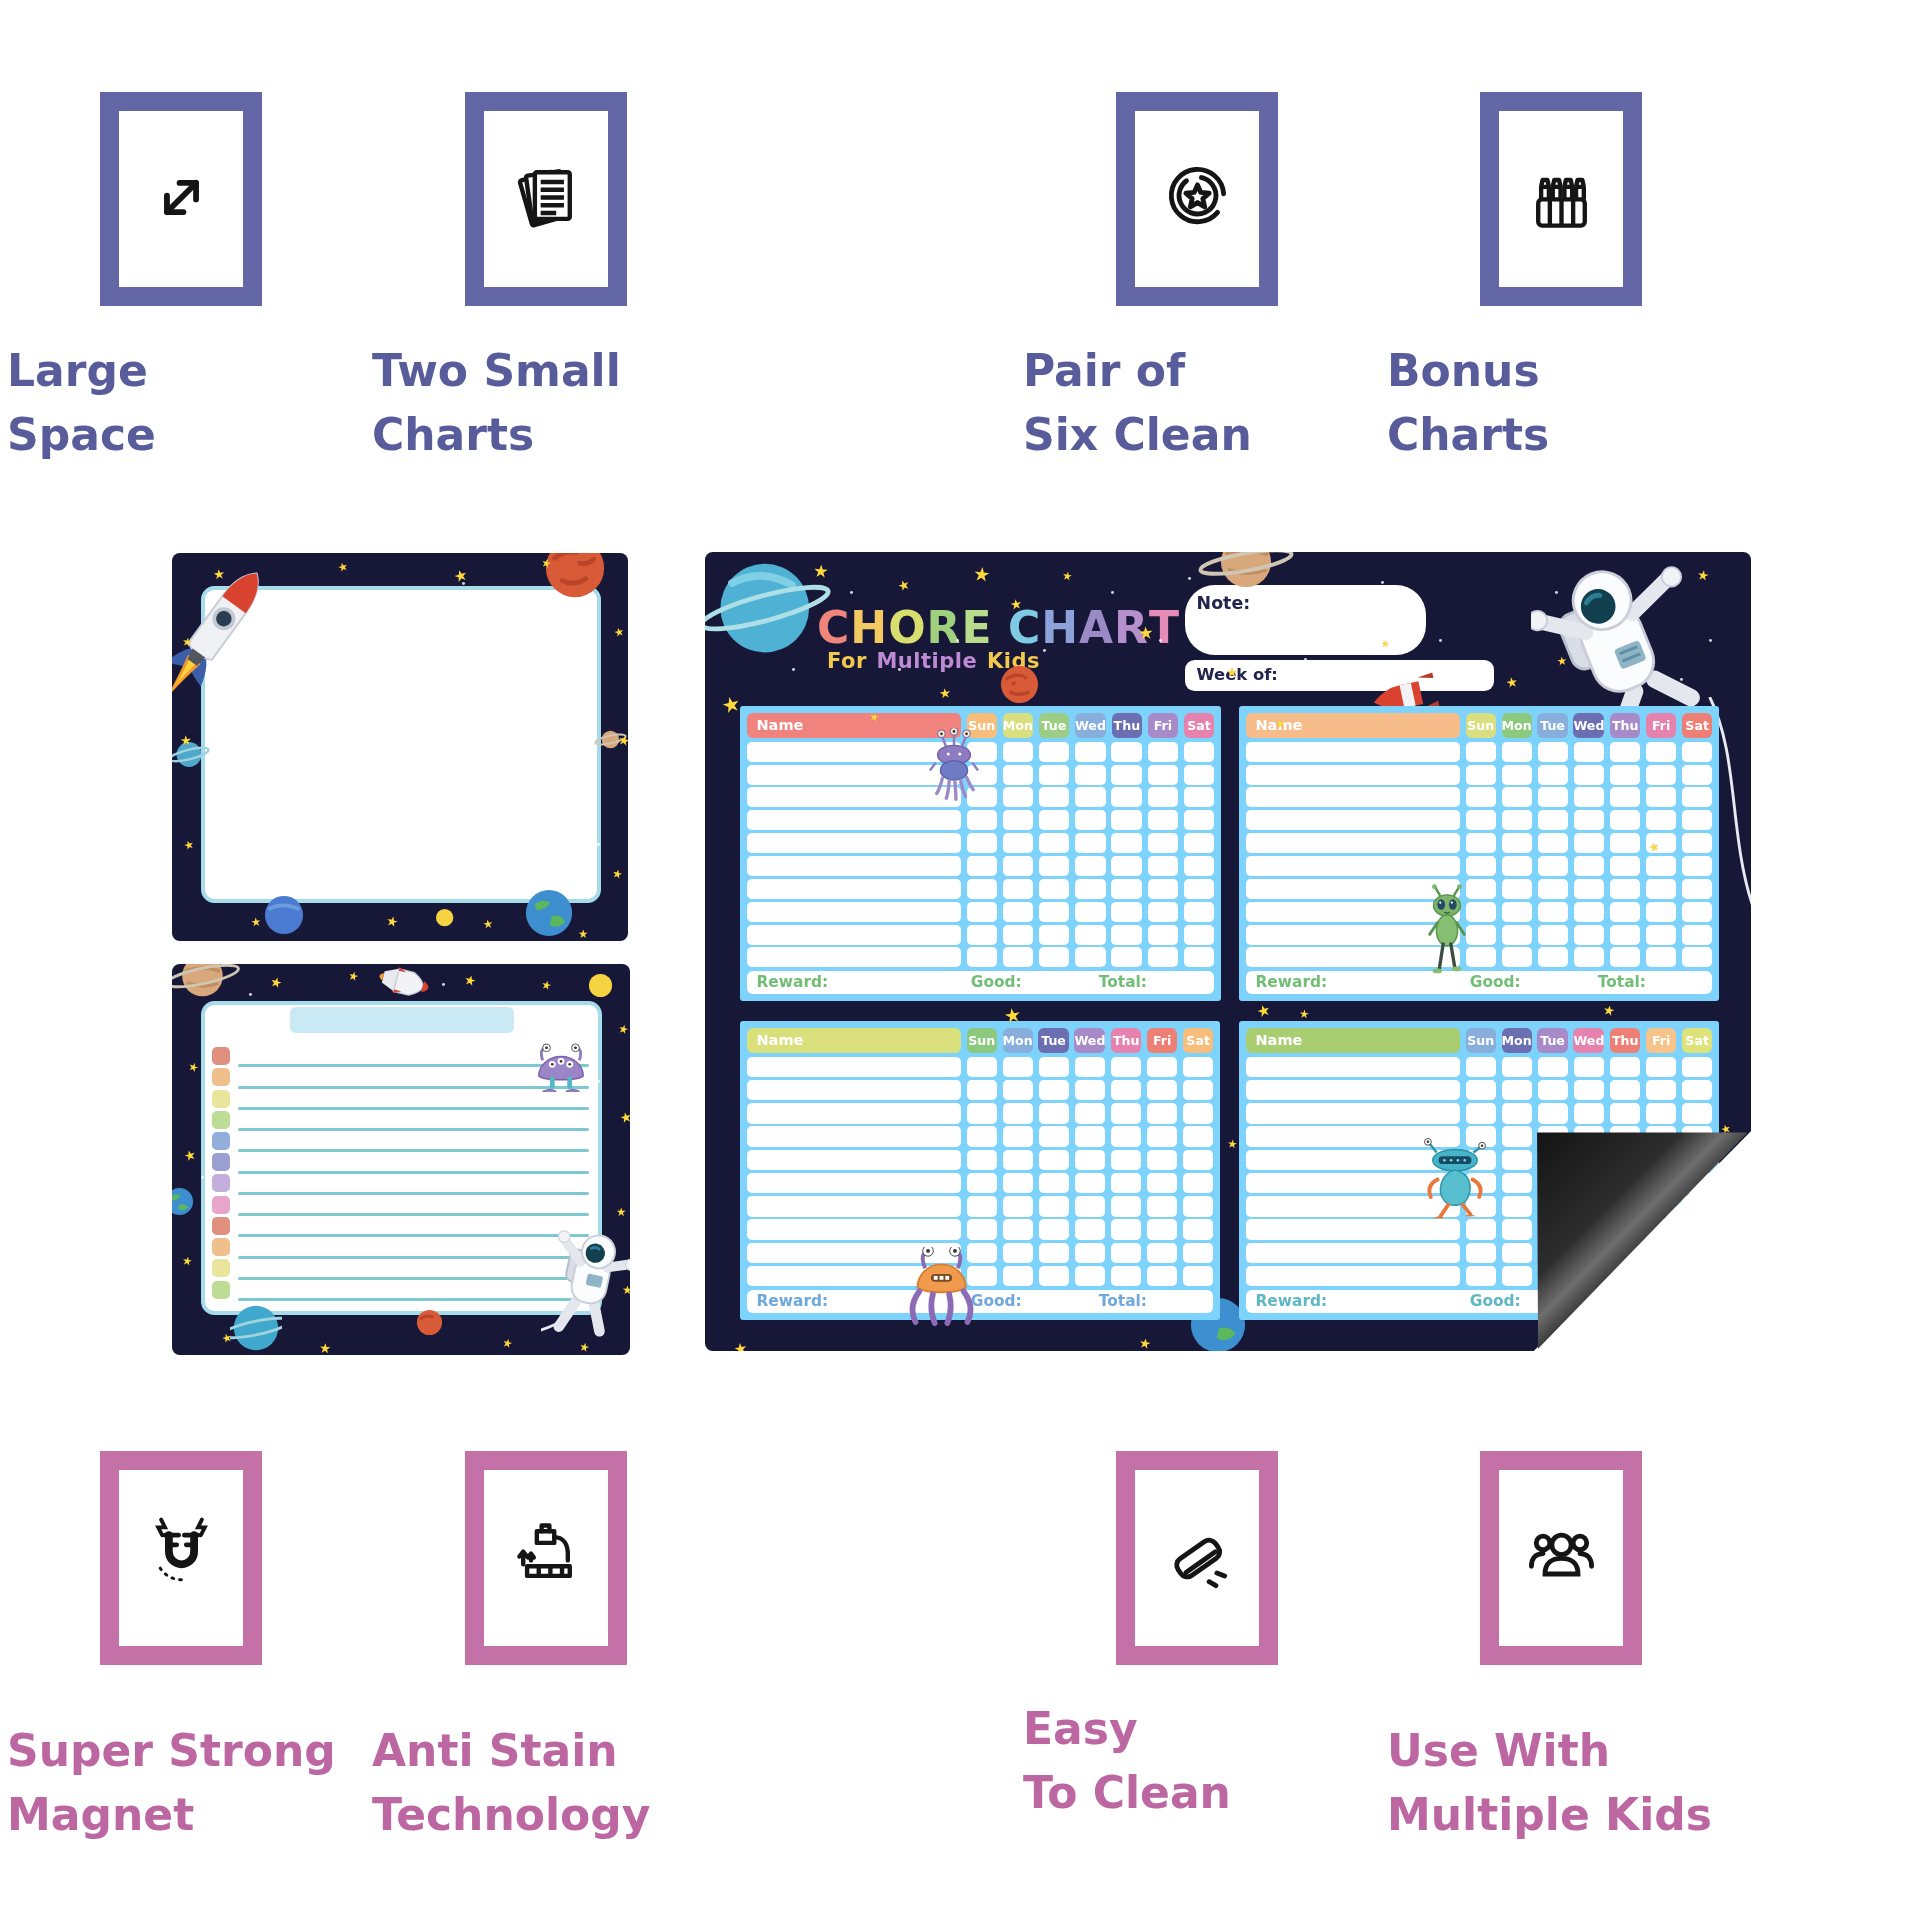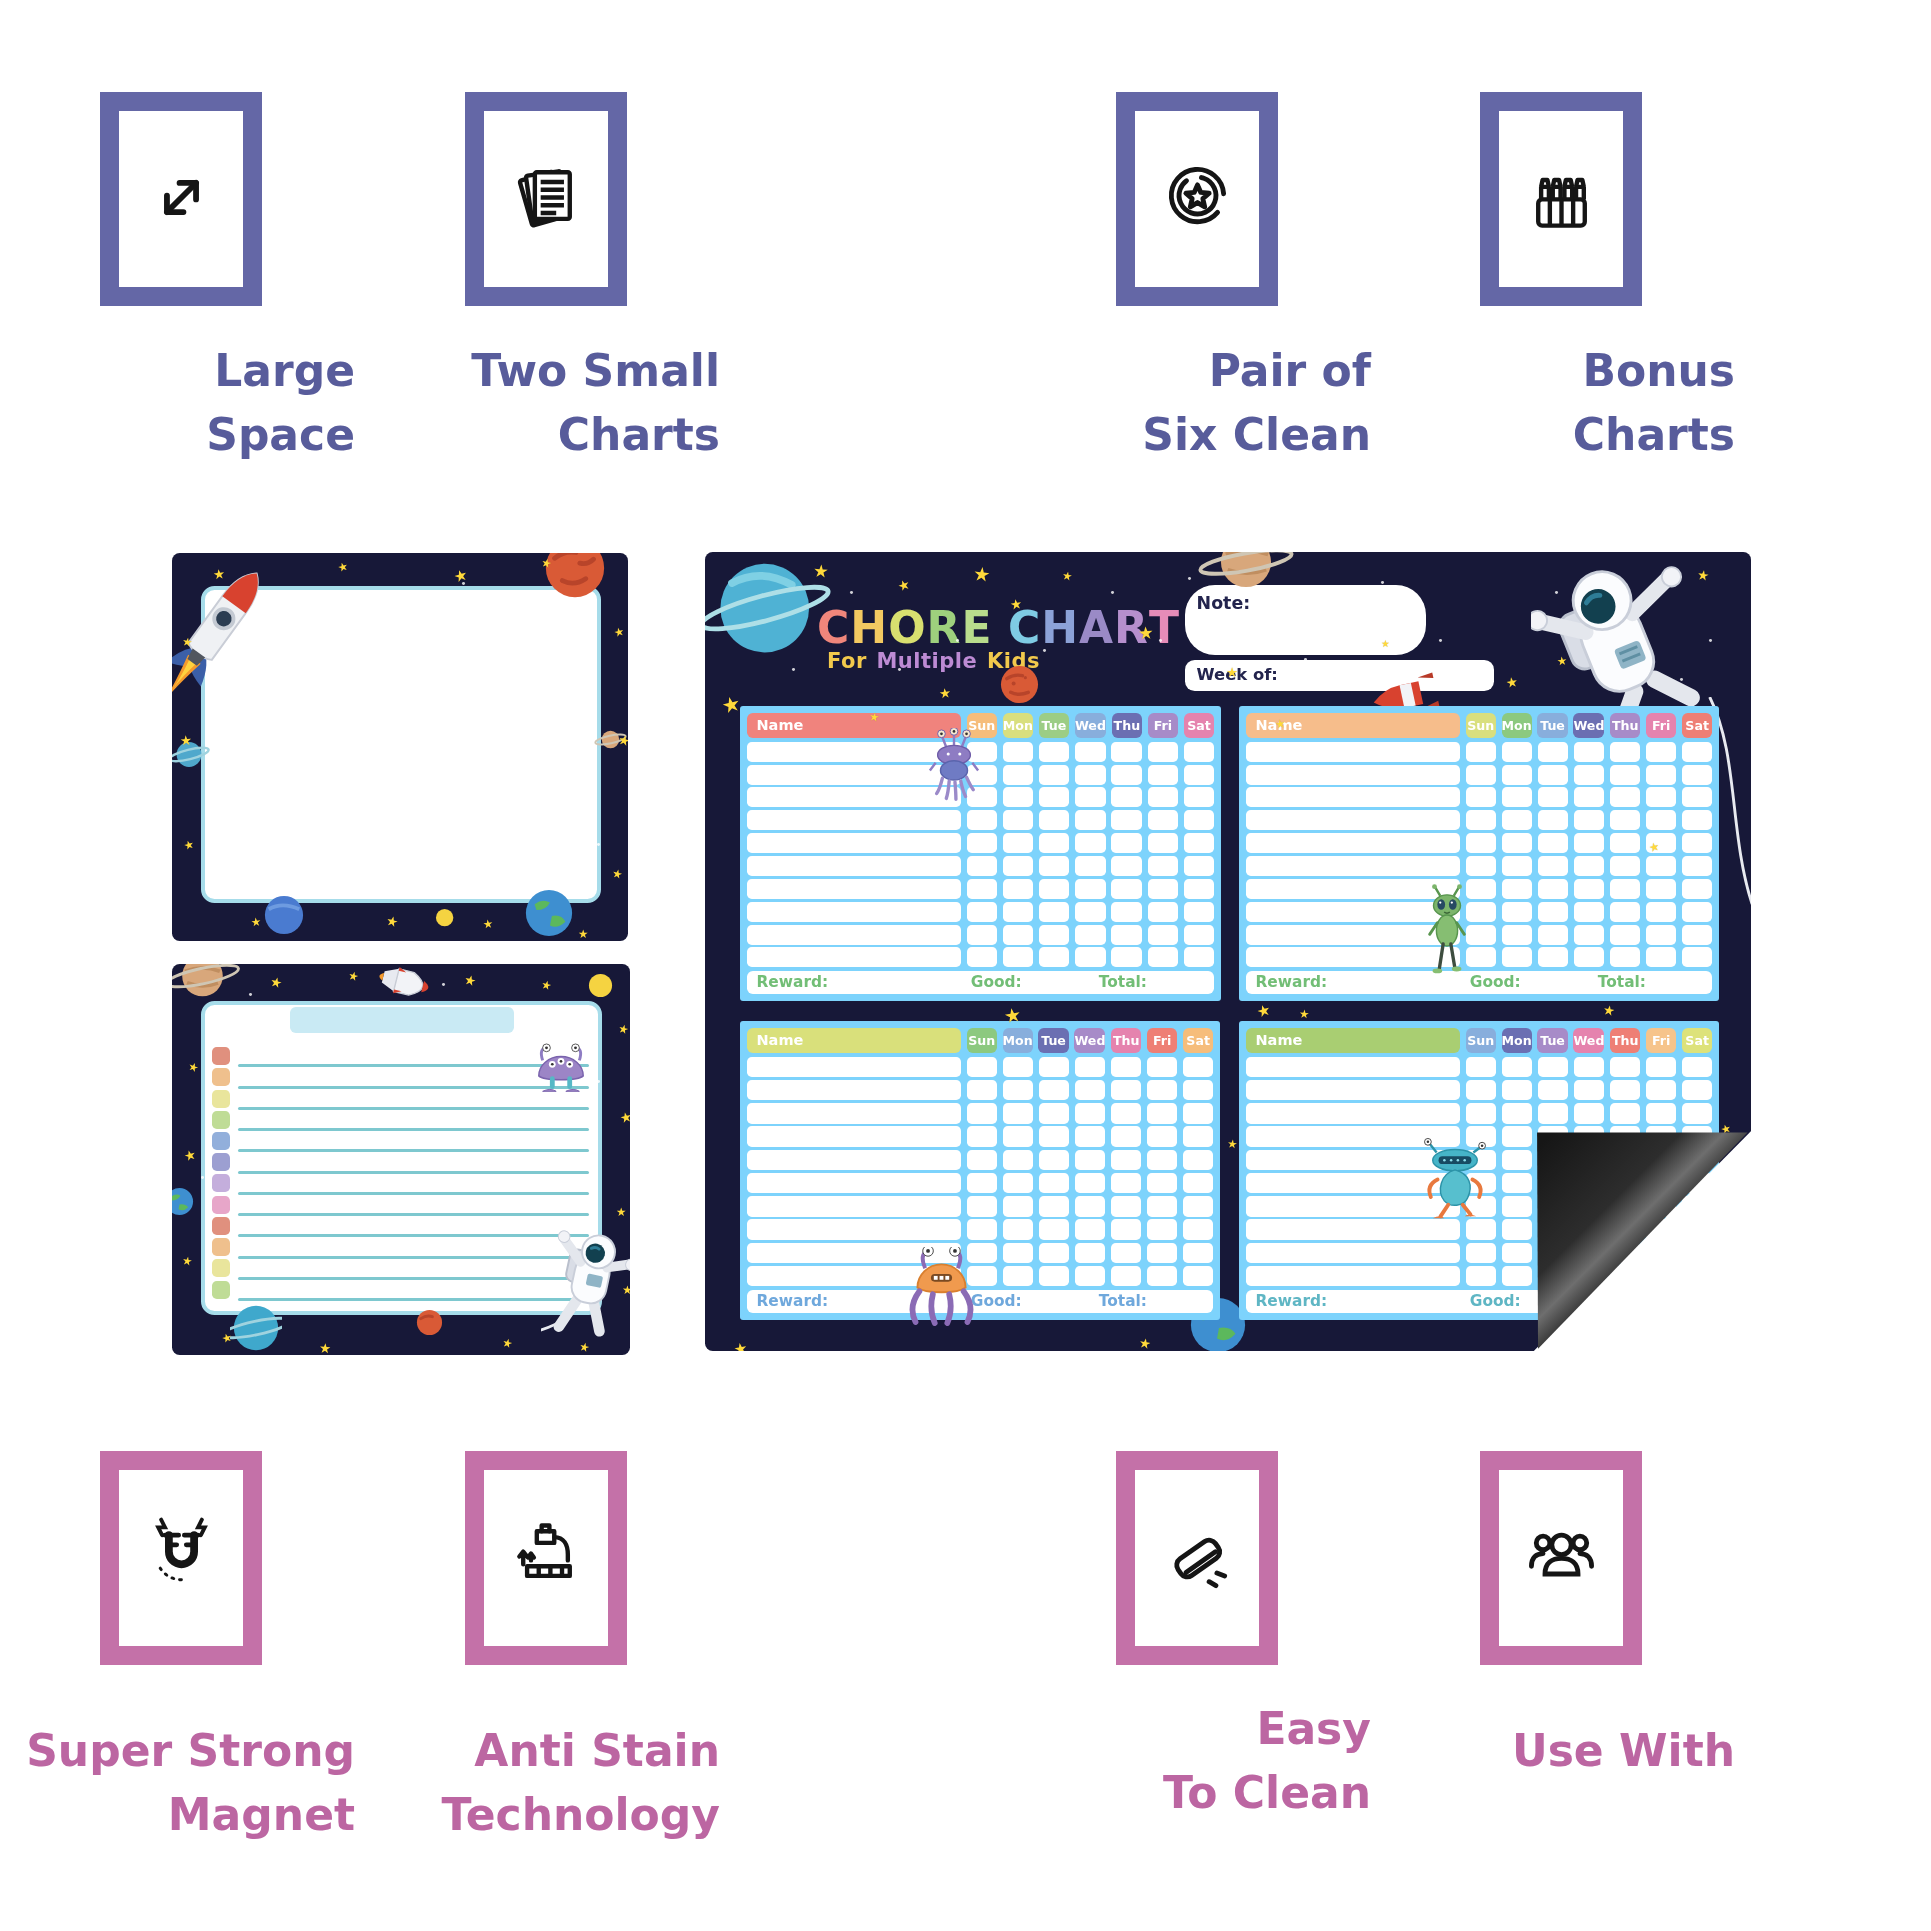--- a/index.html
+++ b/index.html
@@ -1,19 +1,19 @@
 <!DOCTYPE html>
 <html><head>
 <meta charset="utf-8">
 <style>
   html,body{margin:0;padding:0;background:#fff;}
   .page{position:relative;width:1931px;height:1931px;background:#fff;overflow:hidden;
         font-family:"DejaVu Sans",sans-serif;}
   
-  .feat{position:absolute;width:348px;transform:translateX(-50%);text-align:right;}
+  .feat{position:absolute;width:348px;transform:translateX(-50%);text-align:left;}
   .feat-box{margin:0 auto;width:162px;height:214px;border:19.3px solid #6467A6;background:#fff;
             box-sizing:border-box;display:flex;align-items:center;justify-content:center;}
   .feat-box svg{width:97px;height:97px;}
   .feat-label{font-size:44px;font-weight:bold;line-height:64px;color:#585C9B;}
   .feat.pink .feat-box{border-color:#C471A8;}
   .feat.pink .feat-label{color:#BC66A2;}
   
   .board{position:absolute;background:#171838;border-radius:7.7px;overflow:hidden;}
   .board-inner{position:absolute;background:#fff;border:4.8px solid #A6DCEA;border-radius:13.5px;box-sizing:border-box;}
   .star{position:absolute;color:#FFD93B;line-height:1;text-shadow:0 0 1px rgba(0,0,0,.25);}
@@ -994,17 +994,18 @@
               <circle cx="31" cy="36" r="7"></circle>
               <path d="M19 60 c0-9 5-13 12-13"></path>
               <circle cx="69" cy="36" r="7"></circle>
               <path d="M81 60 c0-9 -5-13 -12-13"></path>
               <circle cx="50" cy="38" r="10"></circle>
               <path d="M33 68 c0-11 7-16 17-16 s17 5 17 16 z"></path>
             </svg></span>
         </div>
         <div class="feat-label" style="margin-top:54px">
           <div>Use With</div>
+          <div>Multiple Kids</div>
         </div>
       </div>
     </div>
 </div>
 
 
 </body></html>

